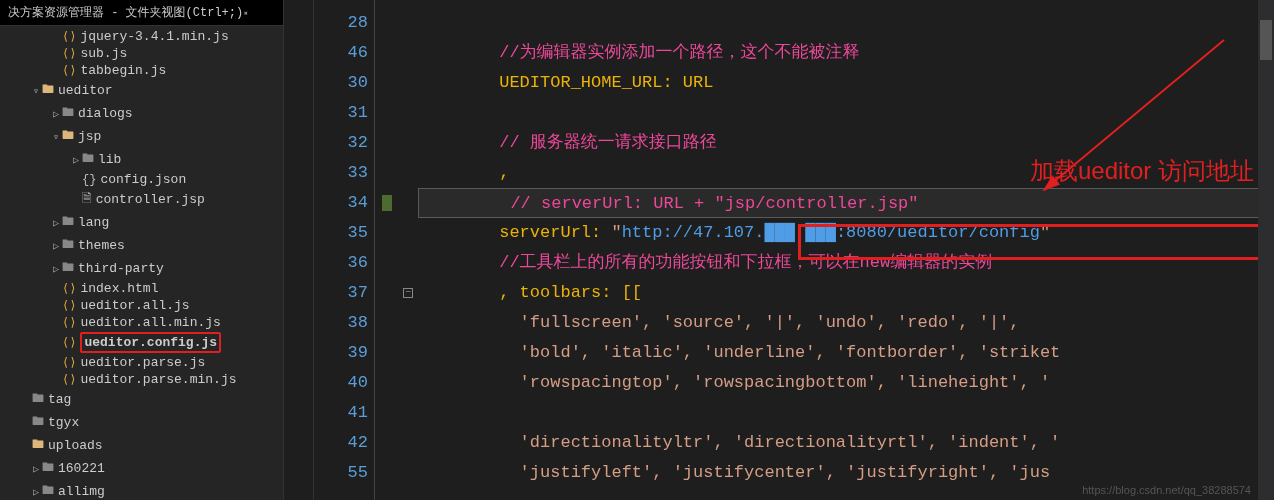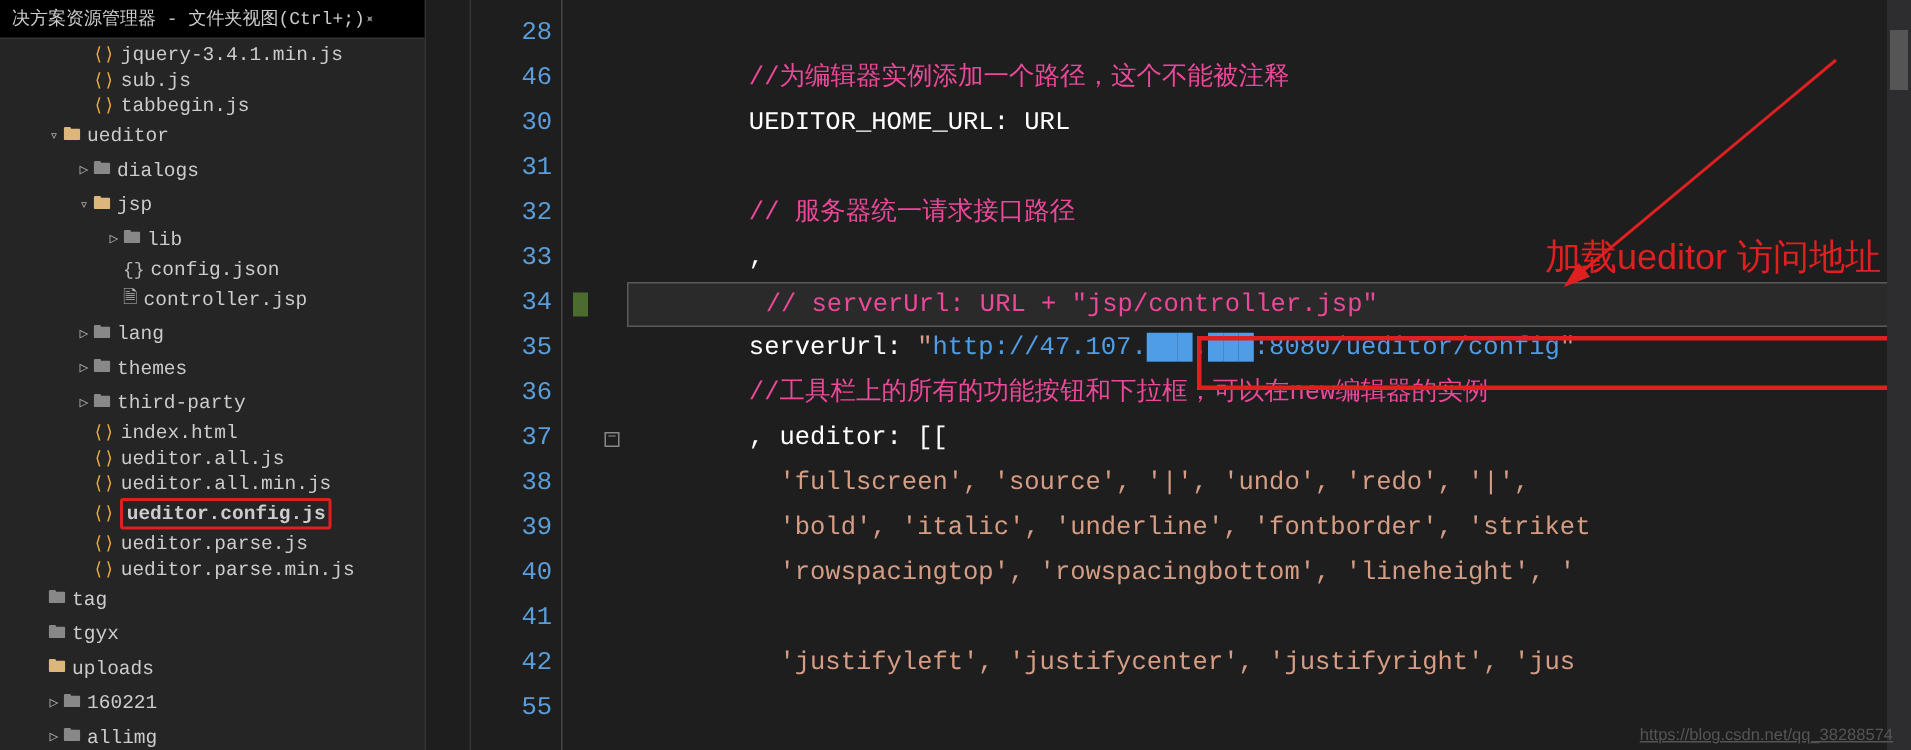--- a/index.html
+++ b/index.html
@@ -93,21 +93,21 @@
 .bp-col .bp-mark { width: 10px; height: 16px; background: #4b6b2f; margin: 7px auto 0; }
 .code {
   flex: 1;
   padding: 8px 0 8px 20px;
   font-size: 17px;
   line-height: 30px;
   position: relative;
 }
 .code-line { height: 30px; white-space: pre; }
 .comment { color: #ec4899; }
-.keyword { color: #ffffff; }
+.keyword { color: #eab308; }
 .string { color: #d69d85; }
 .link { color: #4e9de6; }
 .cursor-line {
   background: #2a2a2a;
   border: 1px solid #5a5a5a;
   margin-left: -20px;
   padding-left: 20px;
 }
 .highlight-box {
   position: absolute;
@@ -125,25 +125,24 @@
   top: 155px;
   right: 20px;
 }
 .arrow-svg {
   position: absolute;
   top: 30px; left: 740px;
   pointer-events: none;
 }
 .watermark {
   position: absolute;
-  bottom: 4px; right: 12px;
+  bottom: 4px; right: 23px;
   font-size: 11px;
   color: #555;
   font-family: sans-serif;
-  text-decoration: underline;
 }
 .vscroll {
   position: absolute;
   top: 0; right: 0;
   width: 16px;
   height: 100%;
   background: #2d2d30;
 }
 .vscroll-thumb {
   position: absolute;
@@ -366,25 +365,26 @@
     <div class="code" id="code">
         <div class="code-line"><span>      </span><span class="keyword"></span></div>
         <div class="code-line"><span>      </span><span class="comment">//为编辑器实例添加一个路径，这个不能被注释</span></div>
         <div class="code-line"><span>      </span><span class="keyword">UEDITOR_HOME_URL: URL</span></div>
         <div class="code-line"><span>      </span><span class="keyword"></span></div>
         <div class="code-line"><span>      </span><span class="comment">// 服务器统一请求接口路径</span></div>
         <div class="code-line"><span>      </span><span class="keyword">,</span></div>
         <div class="code-line cursor-line"><span>      </span><span class="comment"> // serverUrl: URL + "jsp/controller.jsp"</span></div>
         <div class="code-line"><span>      </span><span class="keyword">serverUrl: </span><span class="string">"</span><span class="link">http://47.107.███.███:8080/ueditor/config</span><span class="string">"</span></div>
         <div class="code-line"><span>      </span><span class="comment">//工具栏上的所有的功能按钮和下拉框，可以在new编辑器的实例</span></div>
-        <div class="code-line"><span>      </span><span class="keyword">, ueditor: [[</span></div>
+        <div class="code-line"><span>      </span><span class="keyword">, toolbars: [[</span></div>
         <div class="code-line"><span>      </span><span class="string">  'fullscreen', 'source', '|', 'undo', 'redo', '|',</span></div>
         <div class="code-line"><span>      </span><span class="string">  'bold', 'italic', 'underline', 'fontborder', 'striket</span></div>
         <div class="code-line"><span>      </span><span class="string">  'rowspacingtop', 'rowspacingbottom', 'lineheight', '</span></div>
         <div class="code-line"><span>      </span></div>
+        <div class="code-line"><span>      </span><span class="string">  'directionalityltr', 'directionalityrtl', 'indent', '</span></div>
         <div class="code-line"><span>      </span><span class="string">  'justifyleft', 'justifycenter', 'justifyright', 'jus</span></div>
       </div>
 
     <div class="highlight-box url-highlight"></div>
     <div class="annotation">加载ueditor 访问地址</div>
     <svg class="arrow-svg" width="220" height="180">
       <defs>
         <marker id="ahead" markerWidth="10" markerHeight="10" refX="8" refY="3" orient="auto">
           <path d="M0,0 L0,6 L9,3 z" fill="#e02020"></path>
         </marker>

